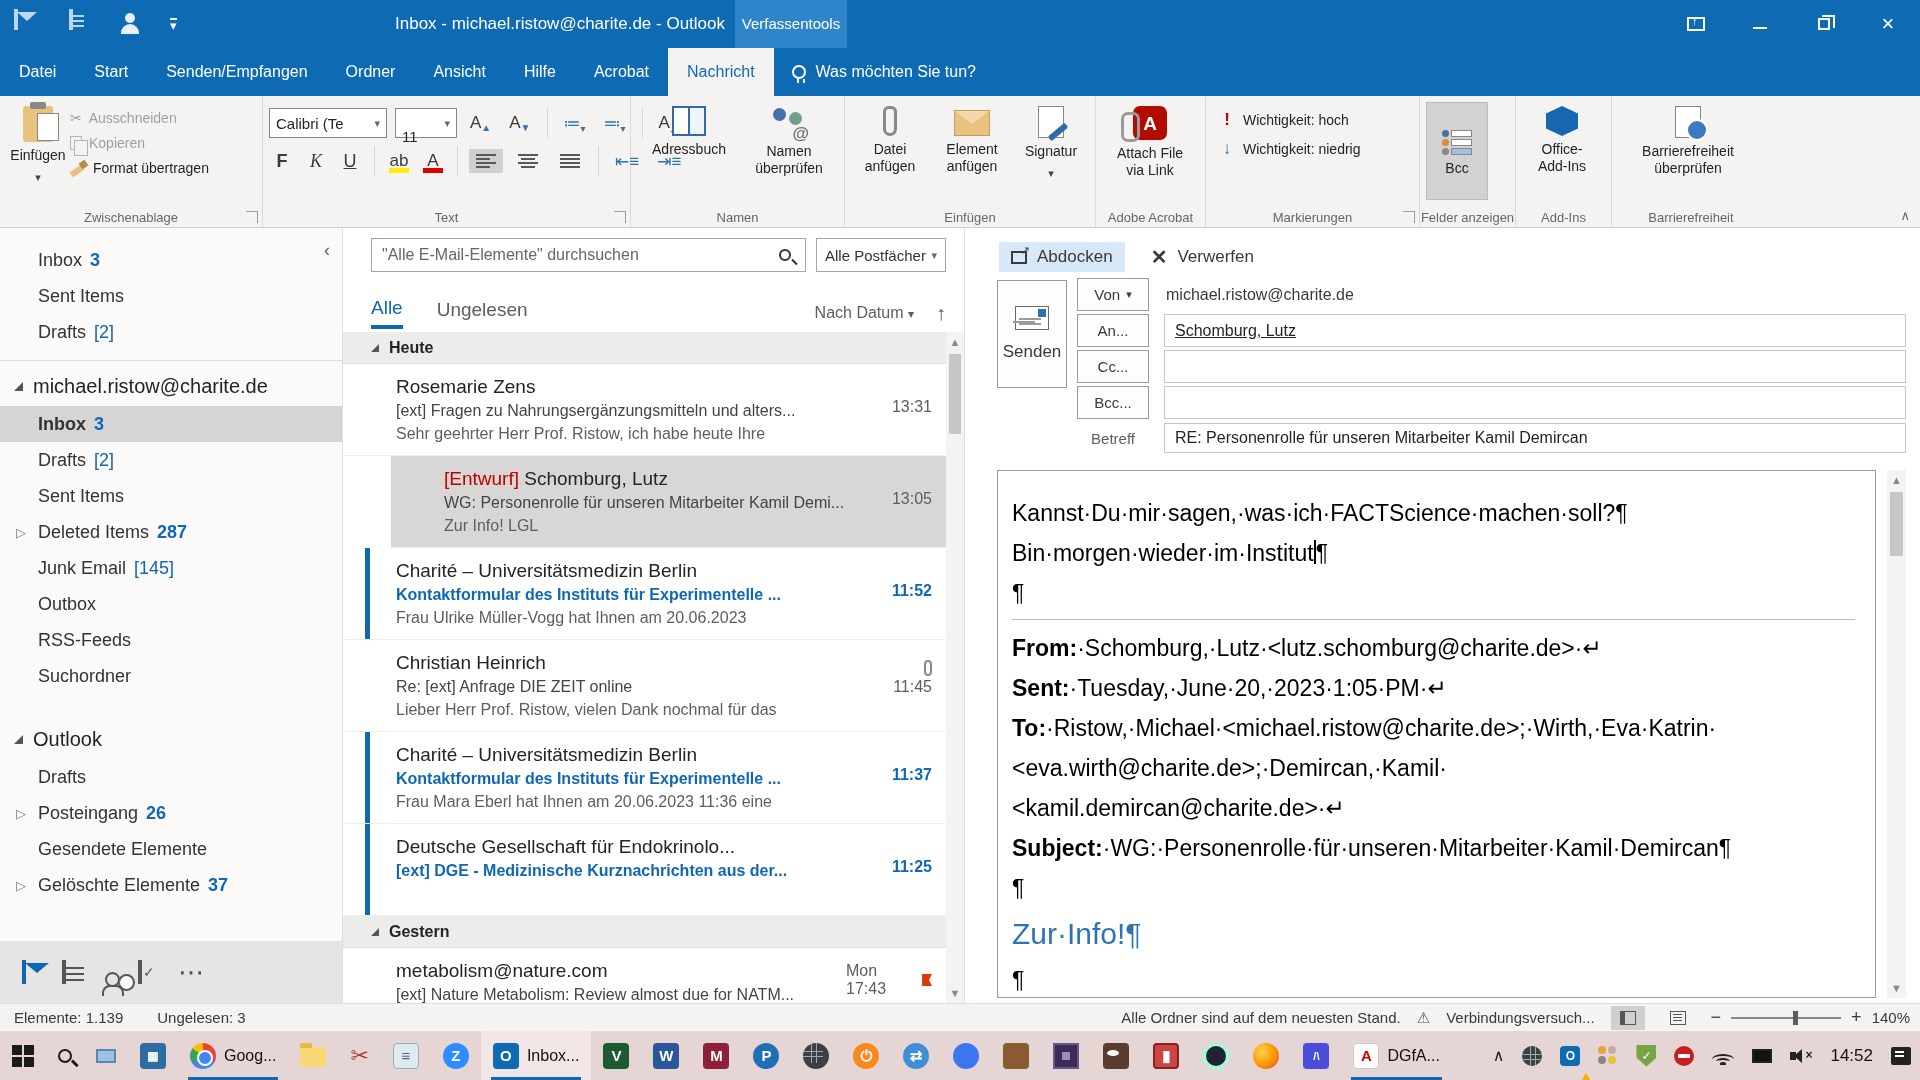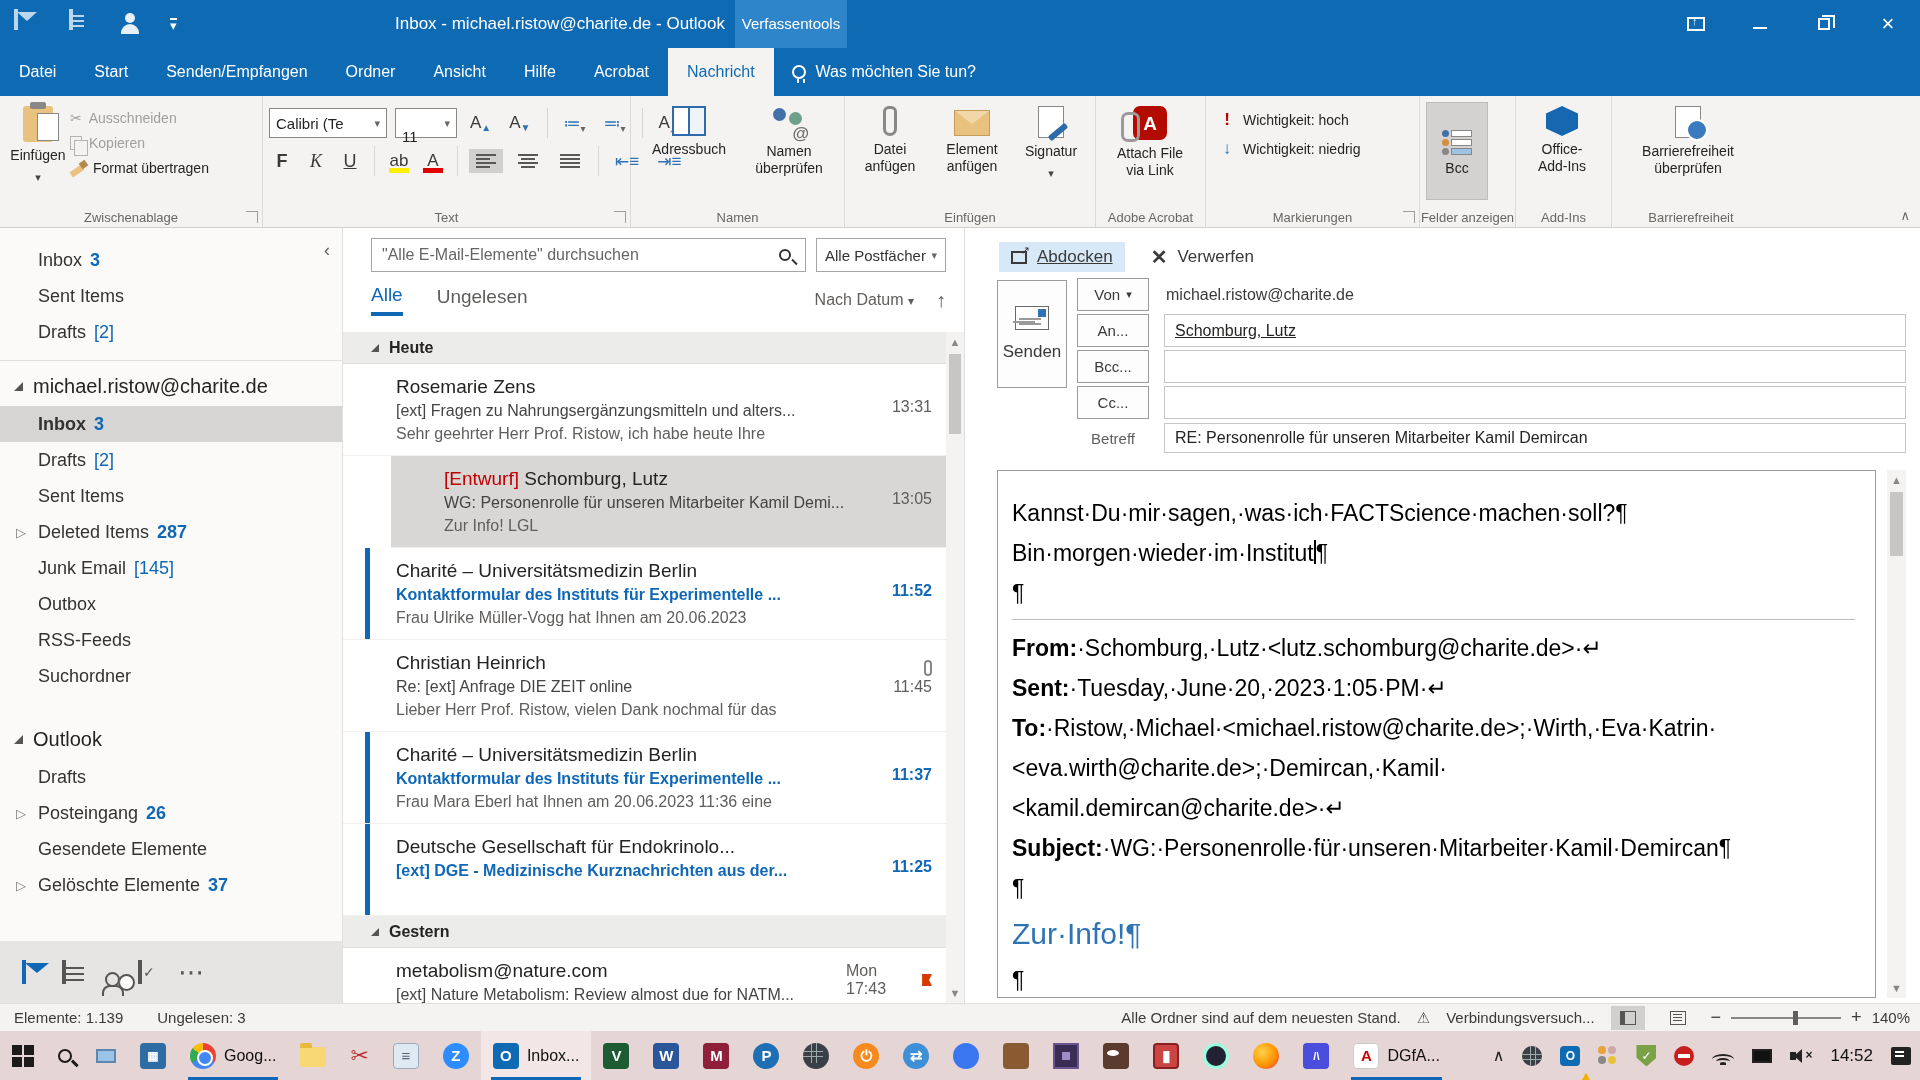--- a/index.html
+++ b/index.html
@@ -127,21 +127,21 @@
 
   
   .maillist { width:622px; height:100%; background:#fff; position:relative; border-right:1px solid #e1dfdd; }
   .ml-top { padding:10px 18px 0 28px; }
   .searchrow { display:flex; gap:10px; }
   .searchbox { flex:1; height:34px; border:1px solid #a8a6a4; background:#fff; display:flex; align-items:center; padding:0 10px; font-size:16px; color:#666; }
   .searchbox .ph { flex:1; white-space:nowrap; overflow:hidden; }
   .mag { width:12px; height:12px; border:2px solid #333; border-radius:50%; position:relative; margin-right:4px; }
   .mag:after { content:""; position:absolute; left:10px; top:10px; width:7px; height:2px; background:#333; transform:rotate(45deg); }
   .mboxdd { width:130px; height:34px; border:1px solid #a8a6a4; display:flex; align-items:center; justify-content:space-between; padding:12px 8px; font-size:15px; color:#333; background:#fff; white-space:nowrap; }
-  .tabsrow { display:flex; align-items:center; margin-top:8px; height:40px; font-size:19px; }
+  .tabsrow { display:flex; align-items:center; margin-top:21px; height:40px; font-size:19px; }
   .mtab { margin-right:34px; color:#605e5c; padding-bottom:6px; }
   .mtab.active { color:#1067b6; border-bottom:4px solid #1067b6; }
   .sortwrap { margin-left:auto; display:flex; align-items:center; gap:22px; color:#605e5c; font-size:16px; }
   .items { position:absolute; left:0; top:104px; bottom:0; right:18px; overflow:hidden; }
   .ghead { height:32px; background:#ececeb; display:flex; align-items:center; gap:10px; padding-left:28px; font-weight:bold; font-size:16px; color:#252423; border-bottom:1px solid #e1dfdd; }
   .mitem { position:relative; display:flex; border-bottom:1px solid #f0efee; padding:10px 14px 10px 53px; min-height:92px; }
   .mitem.sel { background:#d8d7d6;margin-left:48px; }
   .ubar { position:absolute; left:22px; top:0; bottom:0; width:5px; background:transparent; }
   .unread .ubar { background:#1067b6; }
   .mi-main { flex:1; min-width:0; }
@@ -157,21 +157,21 @@
   .flag:after { content:""; position:absolute; left:-2px; top:0; width:2px; height:19px; background:#d83b01; }
   .clipsm { width:8px; height:16px; border:2px solid #8a8886; border-radius:4px; border-top-width:2px; }
   .ml-sb { position:absolute; right:0; top:104px; bottom:0; width:18px; background:#f4f3f2; }
   .ml-sb .arr { height:20px; text-align:center; font-size:11px; color:#8a8886; line-height:20px; }
   .ml-sb .thumb { margin:2px 3px; height:80px; background:#c8c6c4; }
   .ml-sb .arrdn { position:absolute; bottom:0; width:100%; }
 
   
   .compose { flex:1; height:100%; background:#fff; position:relative; font-size:16px; }
   .c-actions { display:flex; align-items:center; gap:26px; padding:14px 0 6px 34px; font-size:17px; color:#3b3a39; }
-  .undock { display:flex; align-items:center; gap:10px; background:#d7e9f9; padding:5px 12px;text-decoration:underline; }
+  .undock { display:flex; align-items:center; gap:10px; background:#d7e9f9; padding:5px 12px; }
   .undock-ico { width:16px; height:13px; border:2px solid #3b3a39; position:relative; }
   .undock-ico:before { content:"↗"; position:absolute; right:-5px; top:-9px; font-size:11px; }
   .discard { display:flex; align-items:center; gap:10px; }
   .xmark { font-size:20px; color:#3b3a39; font-weight:bold; }
   .c-form { display:flex; padding-left:32px; }
   .sendbtn { width:70px; height:108px; border:1px solid #9d9b99; display:flex; flex-direction:column; align-items:center; justify-content:center; gap:12px; font-size:17px; color:#3b3a39; background:#fdfdfd; margin-top:2px; }
   .sendico { width:34px; height:24px; border:1px solid #6a6a6a; position:relative; background:#fff; }
   .sendico:before { content:""; position:absolute; right:2px; top:2px; width:8px; height:8px; background:#2e74b5; }
   .sendico:after { content:""; position:absolute; left:3px; bottom:4px; width:22px; height:2px; background:#9a9a9a; box-shadow:0 -5px 0 #9a9a9a, -6px -2px 0 -0px #9a9a9a; }
   .fields { flex:1; padding-left:10px; padding-right:14px; }
@@ -715,27 +715,27 @@
               </span>
             <span class="fvalue">michael.ristow@charite.de</span>
           </div>
           <div class="frow">
             <span class="fbtn">An...</span>
             <span class="finput">
                 <span class="to-name">Schomburg, Lutz</span>
               </span>
           </div>
           <div class="frow">
-            <span class="fbtn">Bcc...</span>
+            <span class="fbtn">Cc...</span>
             <span class="finput">
                 <span></span>
               </span>
           </div>
           <div class="frow">
-            <span class="fbtn">Cc...</span>
+            <span class="fbtn">Bcc...</span>
             <span class="finput">
                 <span></span>
               </span>
           </div>
           <div class="frow betreff-row">
             <span class="flabel">Betreff</span>
             <span class="finput" style="height:30px;">
                 <span>RE: Personenrolle für unseren Mitarbeiter Kamil Demircan</span>
               </span>
           </div>

